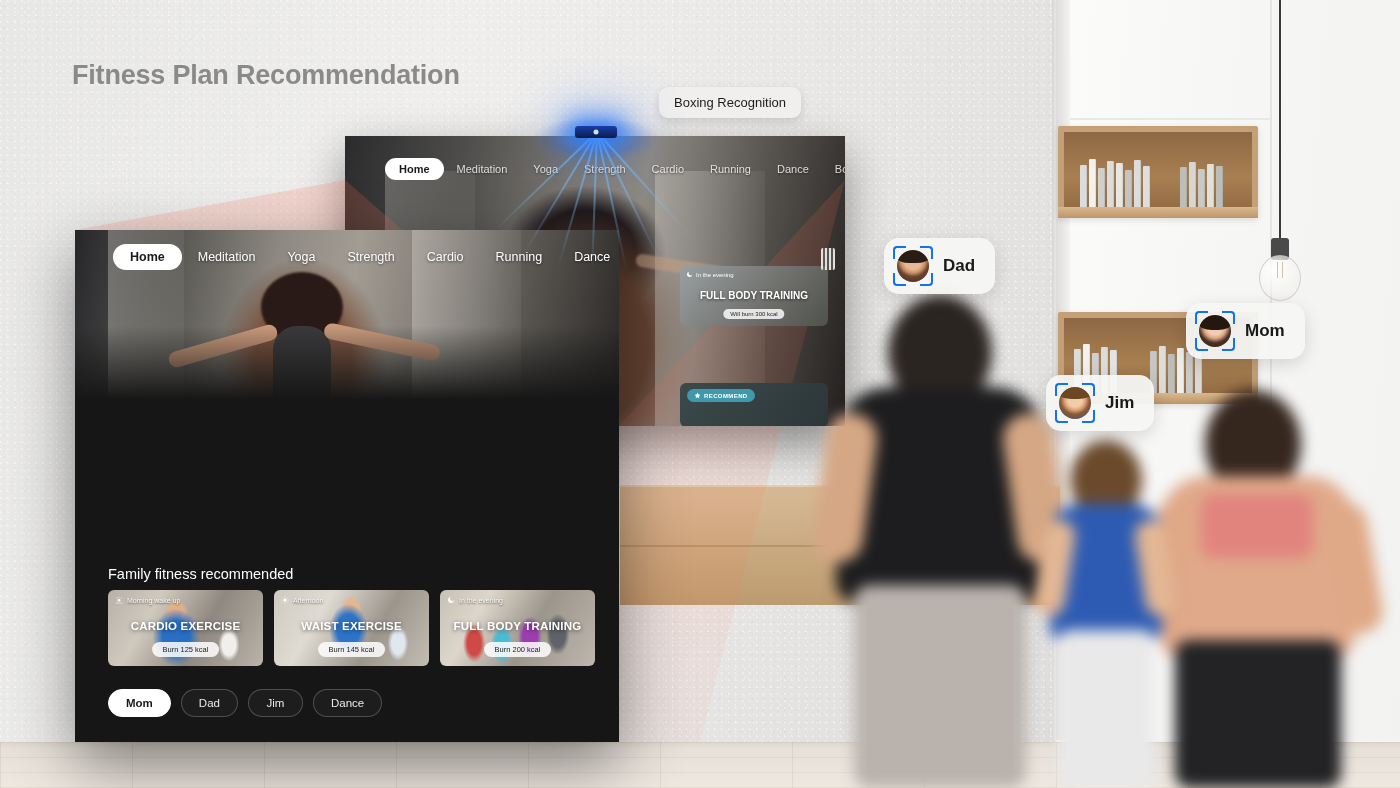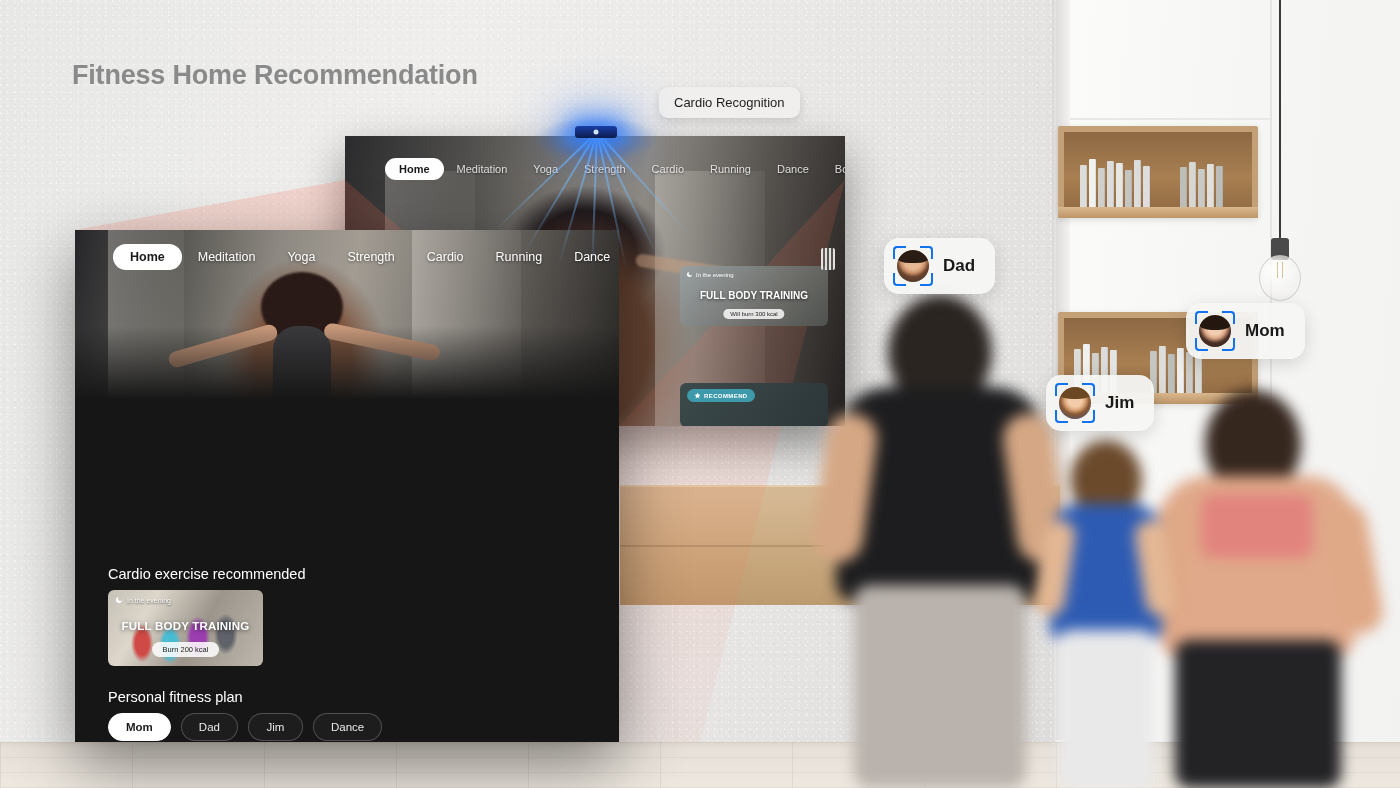--- a/index.html
+++ b/index.html
@@ -333,23 +333,23 @@
   <defs>
     <linearGradient id="bg1" x1="0" y1="0" x2="0" y2="1">
       <stop offset="0%" stop-color="#ff6a4a" stop-opacity=".46"></stop>
       <stop offset="100%" stop-color="#ff6a4a" stop-opacity=".16"></stop>
     </linearGradient>
   </defs>
   <polygon points="345,180 75,230 75,742 620,742 620,420" fill="url(#bg1)" opacity=".42"></polygon>
   <polygon points="845,180 620,425 620,742 700,742" fill="url(#bg1)" opacity=".34"></polygon>
 </svg>
 
-<div class="page-title">Fitness Home Recommendation</div>
-
-<div class="callout">Cardio Recognition</div>
+<div class="page-title">Fitness Plan Recommendation</div>
+
+<div class="callout">Boxing Recognition</div>
 
 <div class="person" style="left:820px; top:295px; width:240px; height:493px;">
   <div class="p-head" style="left:68px; top:0; width:104px; height:115px; background:#2b2522;"></div>
   <div class="p-body" style="left:16px; top:92px; width:210px; height:215px; background:#1d1d1f; border-radius:54px 54px 20px 20px;"></div>
   <div class="p-body" style="left:0px; top:118px; width:50px; height:150px; background:#d5a784; border-radius:26px; transform:rotate(8deg);"></div>
   <div class="p-body" style="left:190px; top:118px; width:50px; height:150px; background:#d5a784; border-radius:26px; transform:rotate(-8deg);"></div>
   <div class="p-body" style="left:34px; top:290px; width:172px; height:203px; background:#bab3ad; border-radius:16px;"></div>
 </div>
 
 <div class="person" style="left:1145px; top:390px; width:230px; height:398px;">
@@ -434,43 +434,68 @@
     <div class="tab">Meditation</div>
     <div class="tab">Yoga</div>
     <div class="tab">Strength</div>
     <div class="tab">Cardio</div>
     <div class="tab">Running</div>
     <div class="tab">Dance</div>
 
   </div>
 
   <div style="position:absolute; left:0; top:336px; width:100%;">
-    <div class="section-title">Cardio exercise recommended</div>
+    <div class="section-title">Family fitness recommended</div>
     <div class="cards">
 
-
+      <div class="fcard">
+        <div class="fc-img" style="background:linear-gradient(120deg,#b6b1a8 0%,#cfc9be 28%,#8e8880 60%,#b9b3a9 100%);"></div>
+        <div class="fc-img" style="background:radial-gradient(ellipse 38px 46px at 44% 62%, #2a6fc4 0 36%, rgba(42,111,196,0) 62%), radial-gradient(ellipse 16px 20px at 44% 32%, #e3b08b 0 50%, rgba(227,176,139,0) 78%), radial-gradient(ellipse 14px 22px at 78% 72%, #f0efec 0 48%, rgba(240,239,236,0) 76%);"></div>
+        <div class="fc-tag">
+          <svg width="8" height="8" viewBox="0 0 24 24" fill="#fff">
+            <circle cx="12" cy="13" r="4"></circle>
+              <path d="M2 20h20v1.6H2zM11.2 2h1.6v4h-1.6zM4.3 5.4l1.1-1.1 2.8 2.8-1.1 1.1zM16.8 7.1l2.8-2.8 1.1 1.1-2.8 2.8z"></path>
+            </svg>
+          <span>Morning wake up</span>
+        </div>
+        <div class="fc-ttl">CARDIO EXERCISE</div>
+        <div class="fc-kcal">Burn 125 kcal</div>
+      </div>
+
+      <div class="fcard">
+        <div class="fc-img" style="background:linear-gradient(120deg,#cfcac1 0%,#e0dbd2 30%,#9b958c 64%,#c3bdb4 100%);"></div>
+        <div class="fc-img" style="background:radial-gradient(ellipse 30px 40px at 48% 52%, #2d74c8 0 38%, rgba(45,116,200,0) 64%), radial-gradient(ellipse 13px 18px at 50% 26%, #e6b68f 0 52%, rgba(230,182,143,0) 80%), radial-gradient(ellipse 14px 24px at 80% 70%, #dfe7ef 0 46%, rgba(223,231,239,0) 74%);"></div>
+        <div class="fc-tag">
+          <svg width="8" height="8" viewBox="0 0 24 24" fill="#fff">
+            <circle cx="12" cy="12" r="4.6"></circle>
+              <path d="M11.2 1h1.6v3.4h-1.6zM11.2 19.6h1.6V23h-1.6zM1 11.2h3.4v1.6H1zM19.6 11.2H23v1.6h-3.4zM4 5.1l1.1-1.1L7.5 6.4 6.4 7.5zM16.5 17.6l1.1-1.1 2.4 2.4-1.1 1.1zM17.6 7.5l-1.1-1.1 2.4-2.4 1.1 1.1zM5.1 20l-1.1-1.1 2.4-2.4 1.1 1.1z"></path>
+            </svg>
+          <span>Afternoon</span>
+        </div>
+        <div class="fc-ttl">WAIST EXERCISE</div>
+        <div class="fc-kcal">Burn 145 kcal</div>
+      </div>
 
       <div class="fcard">
         <div class="fc-img" style="background:linear-gradient(120deg,#c6c1b6 0%,#dcd6cb 26%,#9c958b 58%,#bdb7ad 100%);"></div>
         <div class="fc-img" style="background:radial-gradient(ellipse 15px 26px at 22% 70%, #cf4a46 0 46%, rgba(207,74,70,0) 74%), radial-gradient(ellipse 15px 26px at 40% 72%, #49bcd4 0 46%, rgba(73,188,212,0) 74%), radial-gradient(ellipse 16px 28px at 58% 62%, #9b3fb0 0 46%, rgba(155,63,176,0) 74%), radial-gradient(ellipse 16px 28px at 76% 58%, #5f6268 0 46%, rgba(95,98,104,0) 74%);"></div>
         <div class="fc-tag">
           <svg width="8" height="8" viewBox="0 0 24 24" fill="#fff">
             <path d="M21 13A9 9 0 1 1 11 3a7 7 0 0 0 10 10z"></path>
             </svg>
           <span>In the evening</span>
         </div>
         <div class="fc-ttl">FULL BODY TRAINING</div>
         <div class="fc-kcal">Burn 200 kcal</div>
       </div>
 
     </div>
   </div>
 
   <div style="position:absolute; left:0; top:459px; width:100%;">
-    <div class="section-title">Personal fitness plan</div>
     <div class="chips">
       <div class="chip active">Mom</div>
       <div class="chip">Dad</div>
       <div class="chip">Jim</div>
       <div class="chip">Dance</div>
     </div>
 
   </div>
 
 </div>

